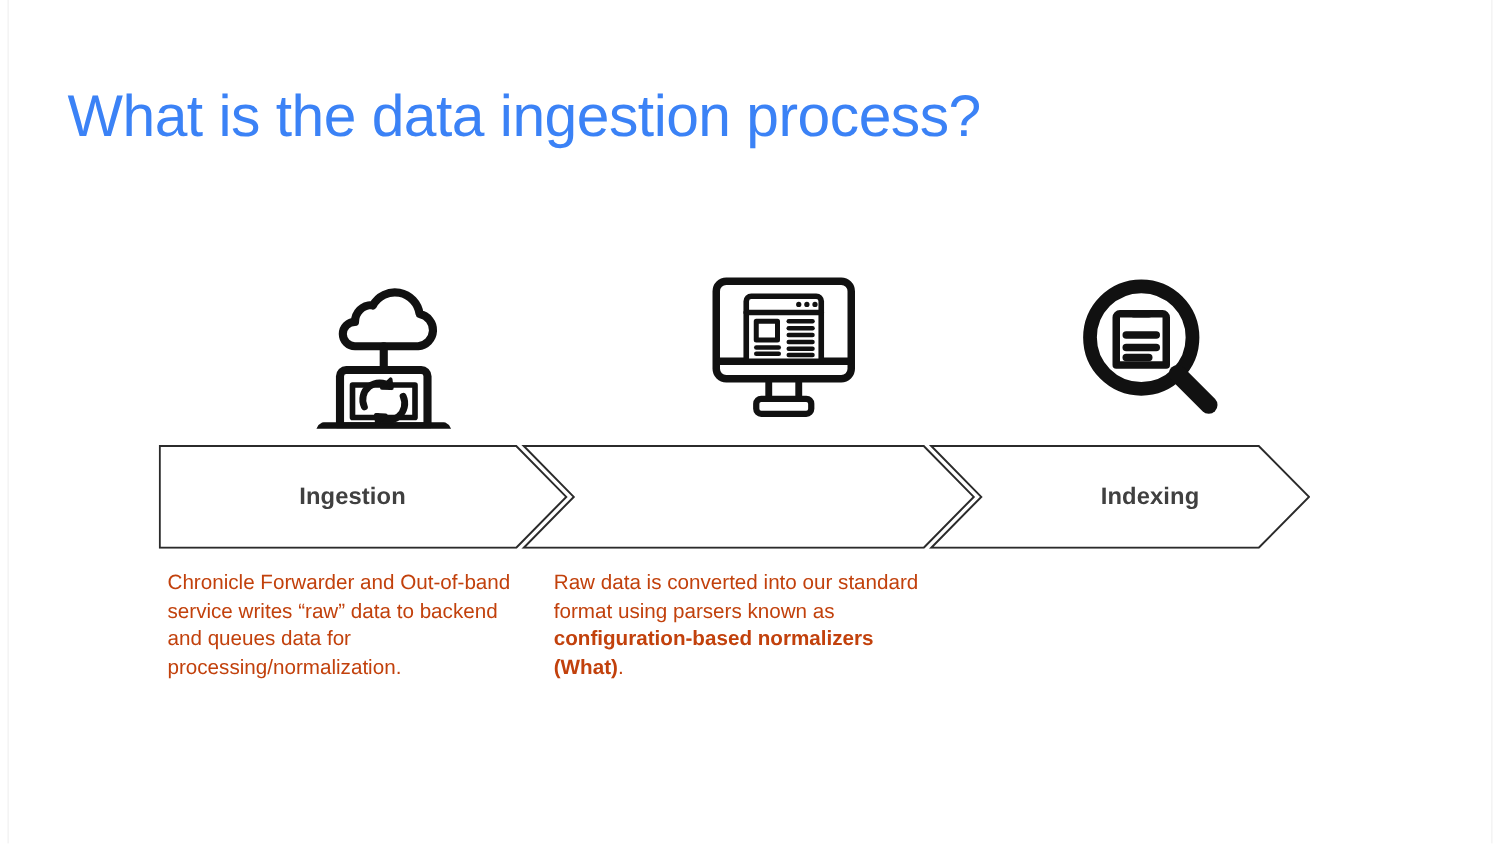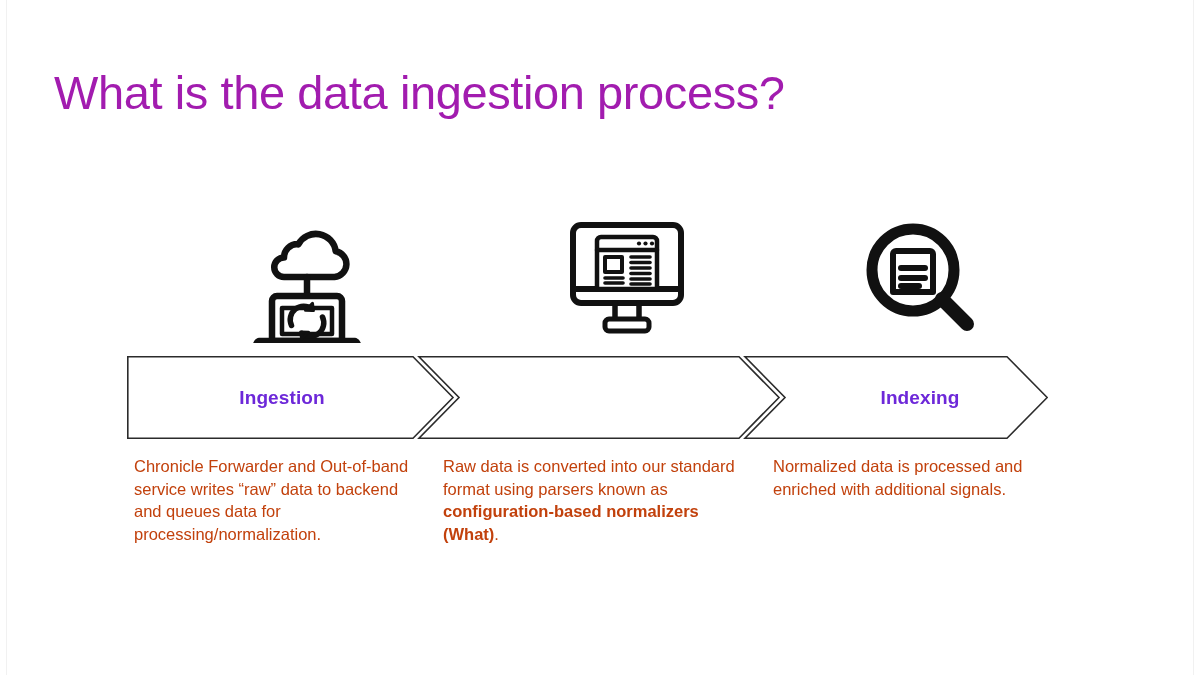--- a/index.html
+++ b/index.html
@@ -35,21 +35,21 @@
 
   
   .slide-title {
     position: absolute;
     left: 54px;
     top: 64px;
     font-size: 47px;
     line-height: 58px;
     font-weight: 400;
     letter-spacing: -0.4px;
-    color: #a21caf;
+    color: #3b82f6;
     white-space: nowrap;
   }
 
   
   .icon-row {
     position: absolute;
     left: 127px;
     top: 208px;
     width: 921px;
     height: 140px;
@@ -85,21 +85,21 @@
   .stage-label {
     position: absolute;
     top: 0;
     height: 83px;
     display: flex;
     align-items: center;
     justify-content: center;
     font-size: 19px;
     font-weight: 700;
     letter-spacing: 0.1px;
-    color: #6d28d9;
+    color: #404040;
     white-space: nowrap;
   }
   .stage-label.s1 { left: 10px;  width: 290px; }
   .stage-label.s2 { left: 330px; width: 295px; }
   .stage-label.s3 { left: 648px; width: 290px; }
 
   
   .caption {
     position: absolute;
     top: 455px;
@@ -227,15 +227,14 @@
     <div class="stage-label s1">Ingestion</div>
     <div class="stage-label s3">Indexing</div>
   </div>
 
   <div class="caption p1">Chronicle Forwarder and Out-of-band service writes “raw” data to backend and queues data for processing/normalization.</div>
 
   <div class="caption p2">
     <span>Raw data is converted into our standard format using parsers known as </span><b>configuration-based normalizers (What)</b><span>.</span>
   </div>
 
-  <div class="caption p3">Normalized data is processed and enriched with additional signals.</div>
 
 </div>
 
 </body></html>

